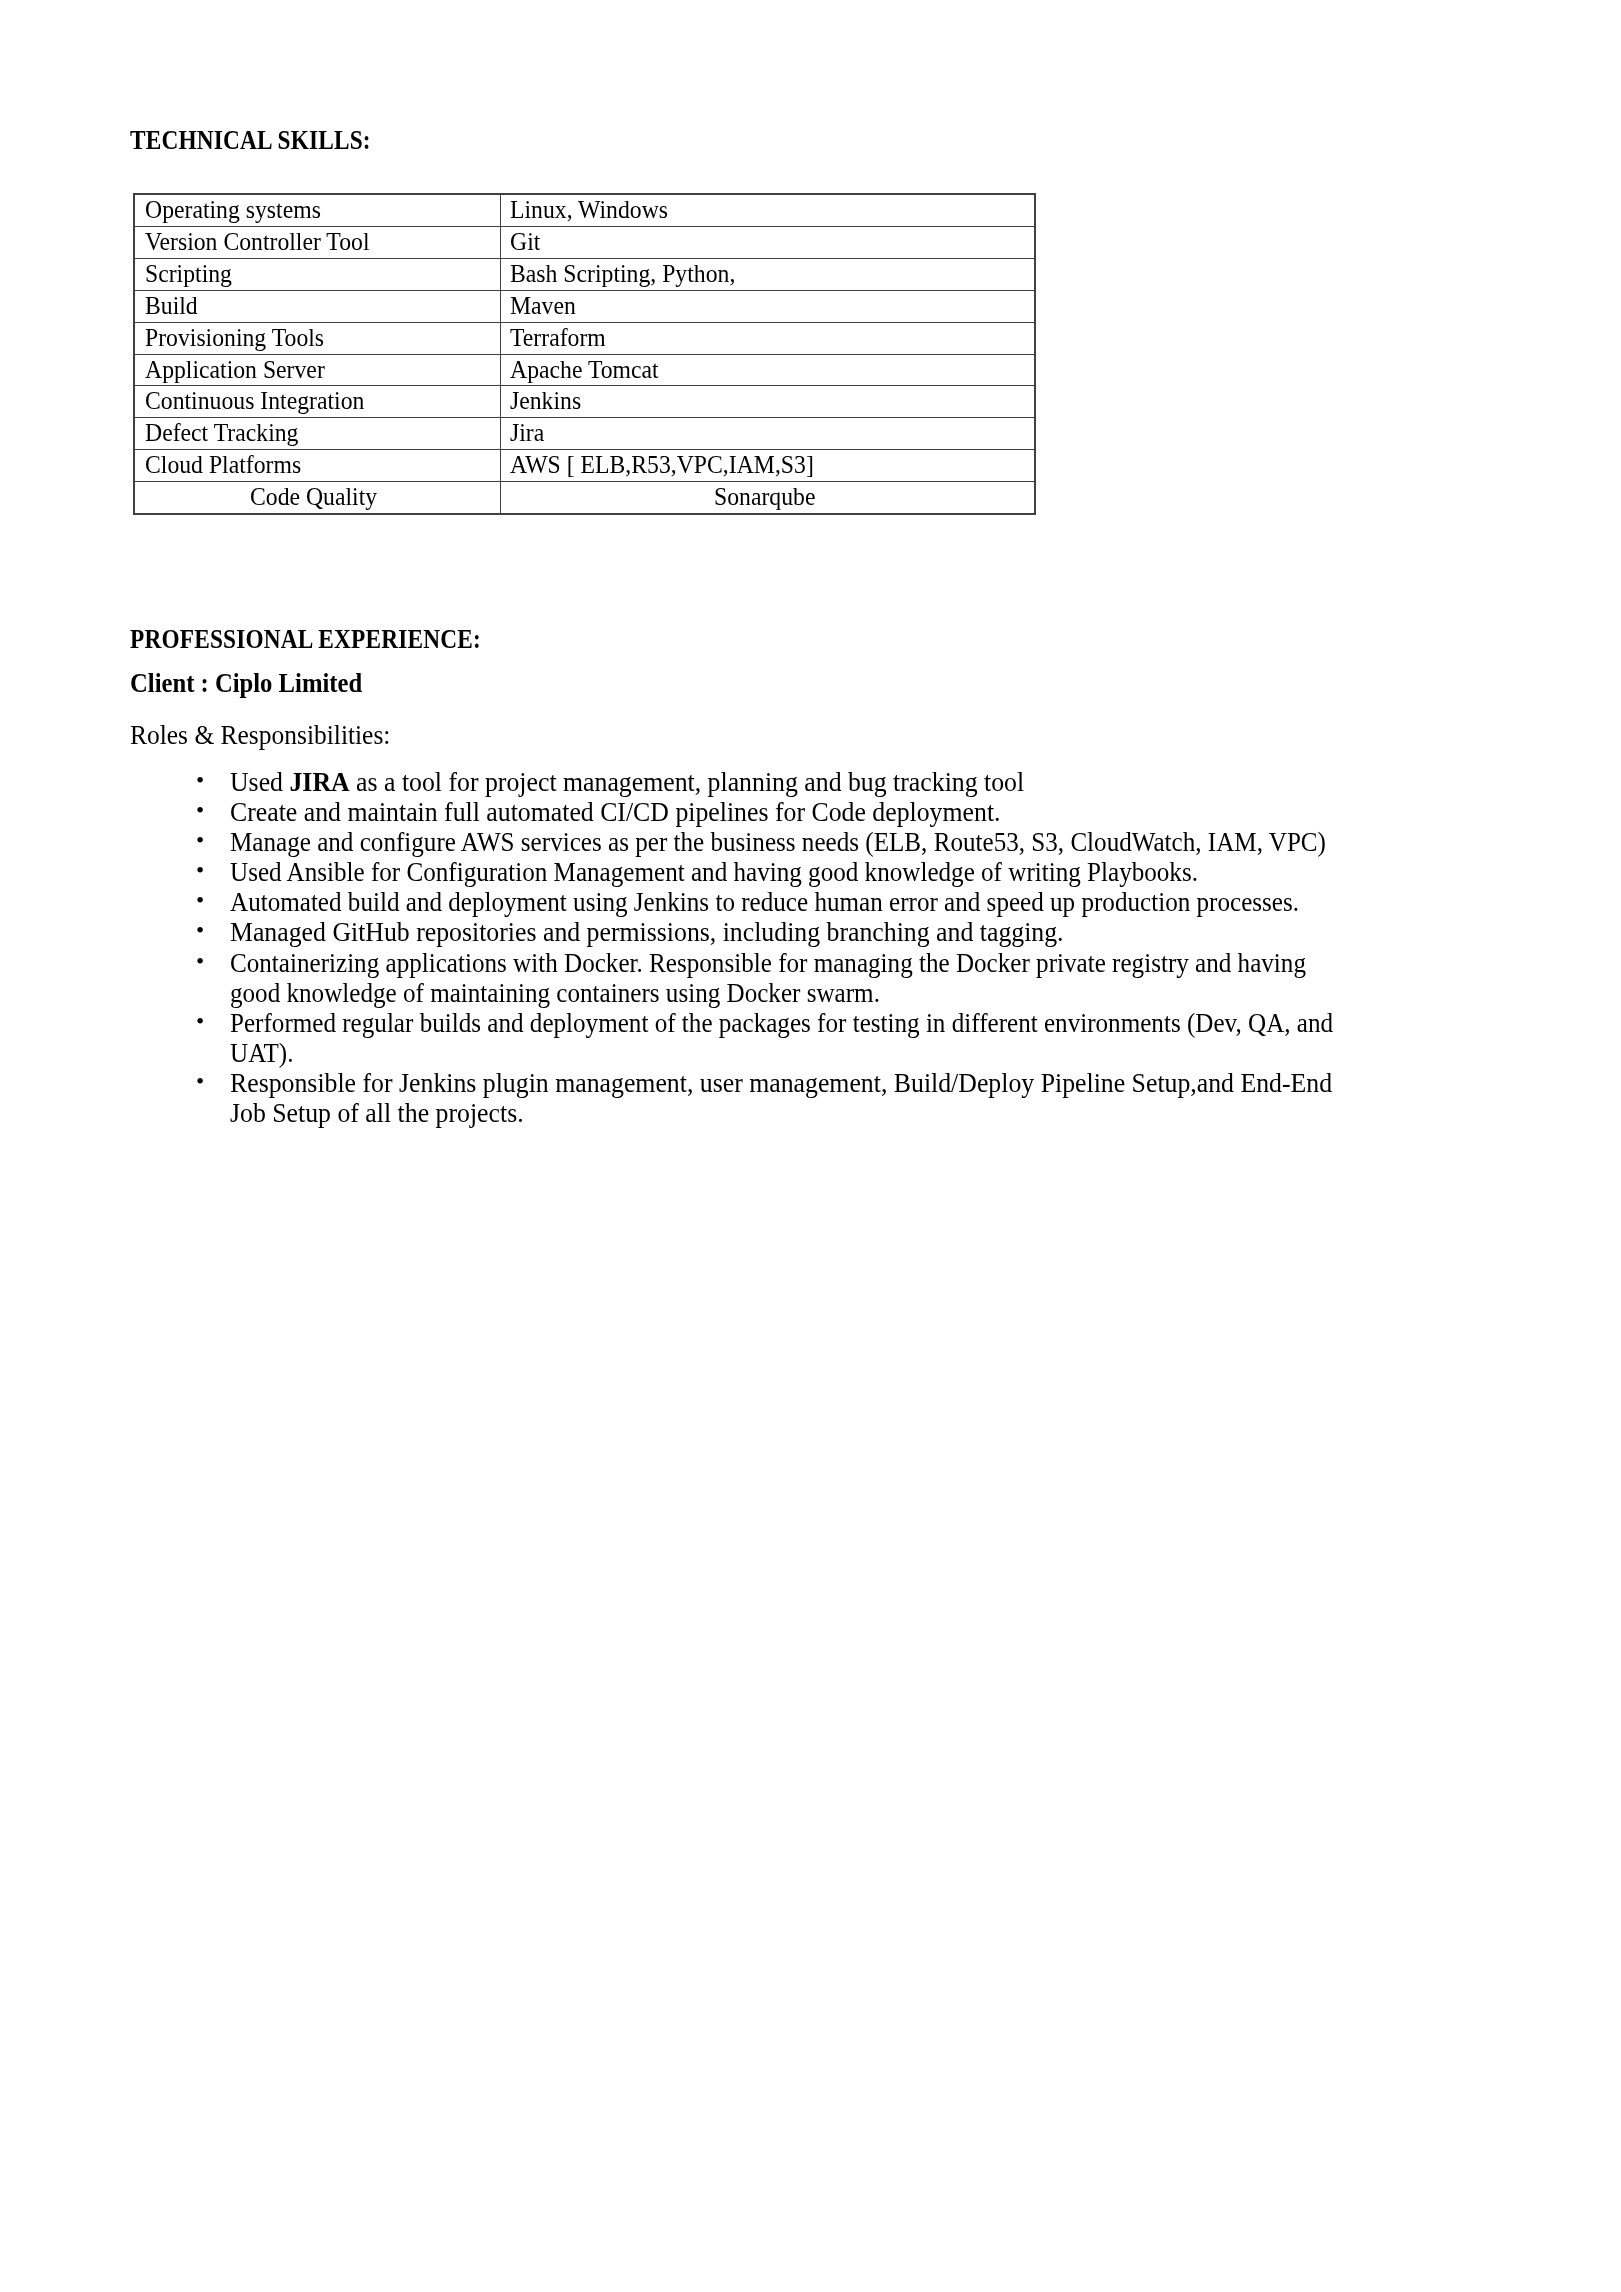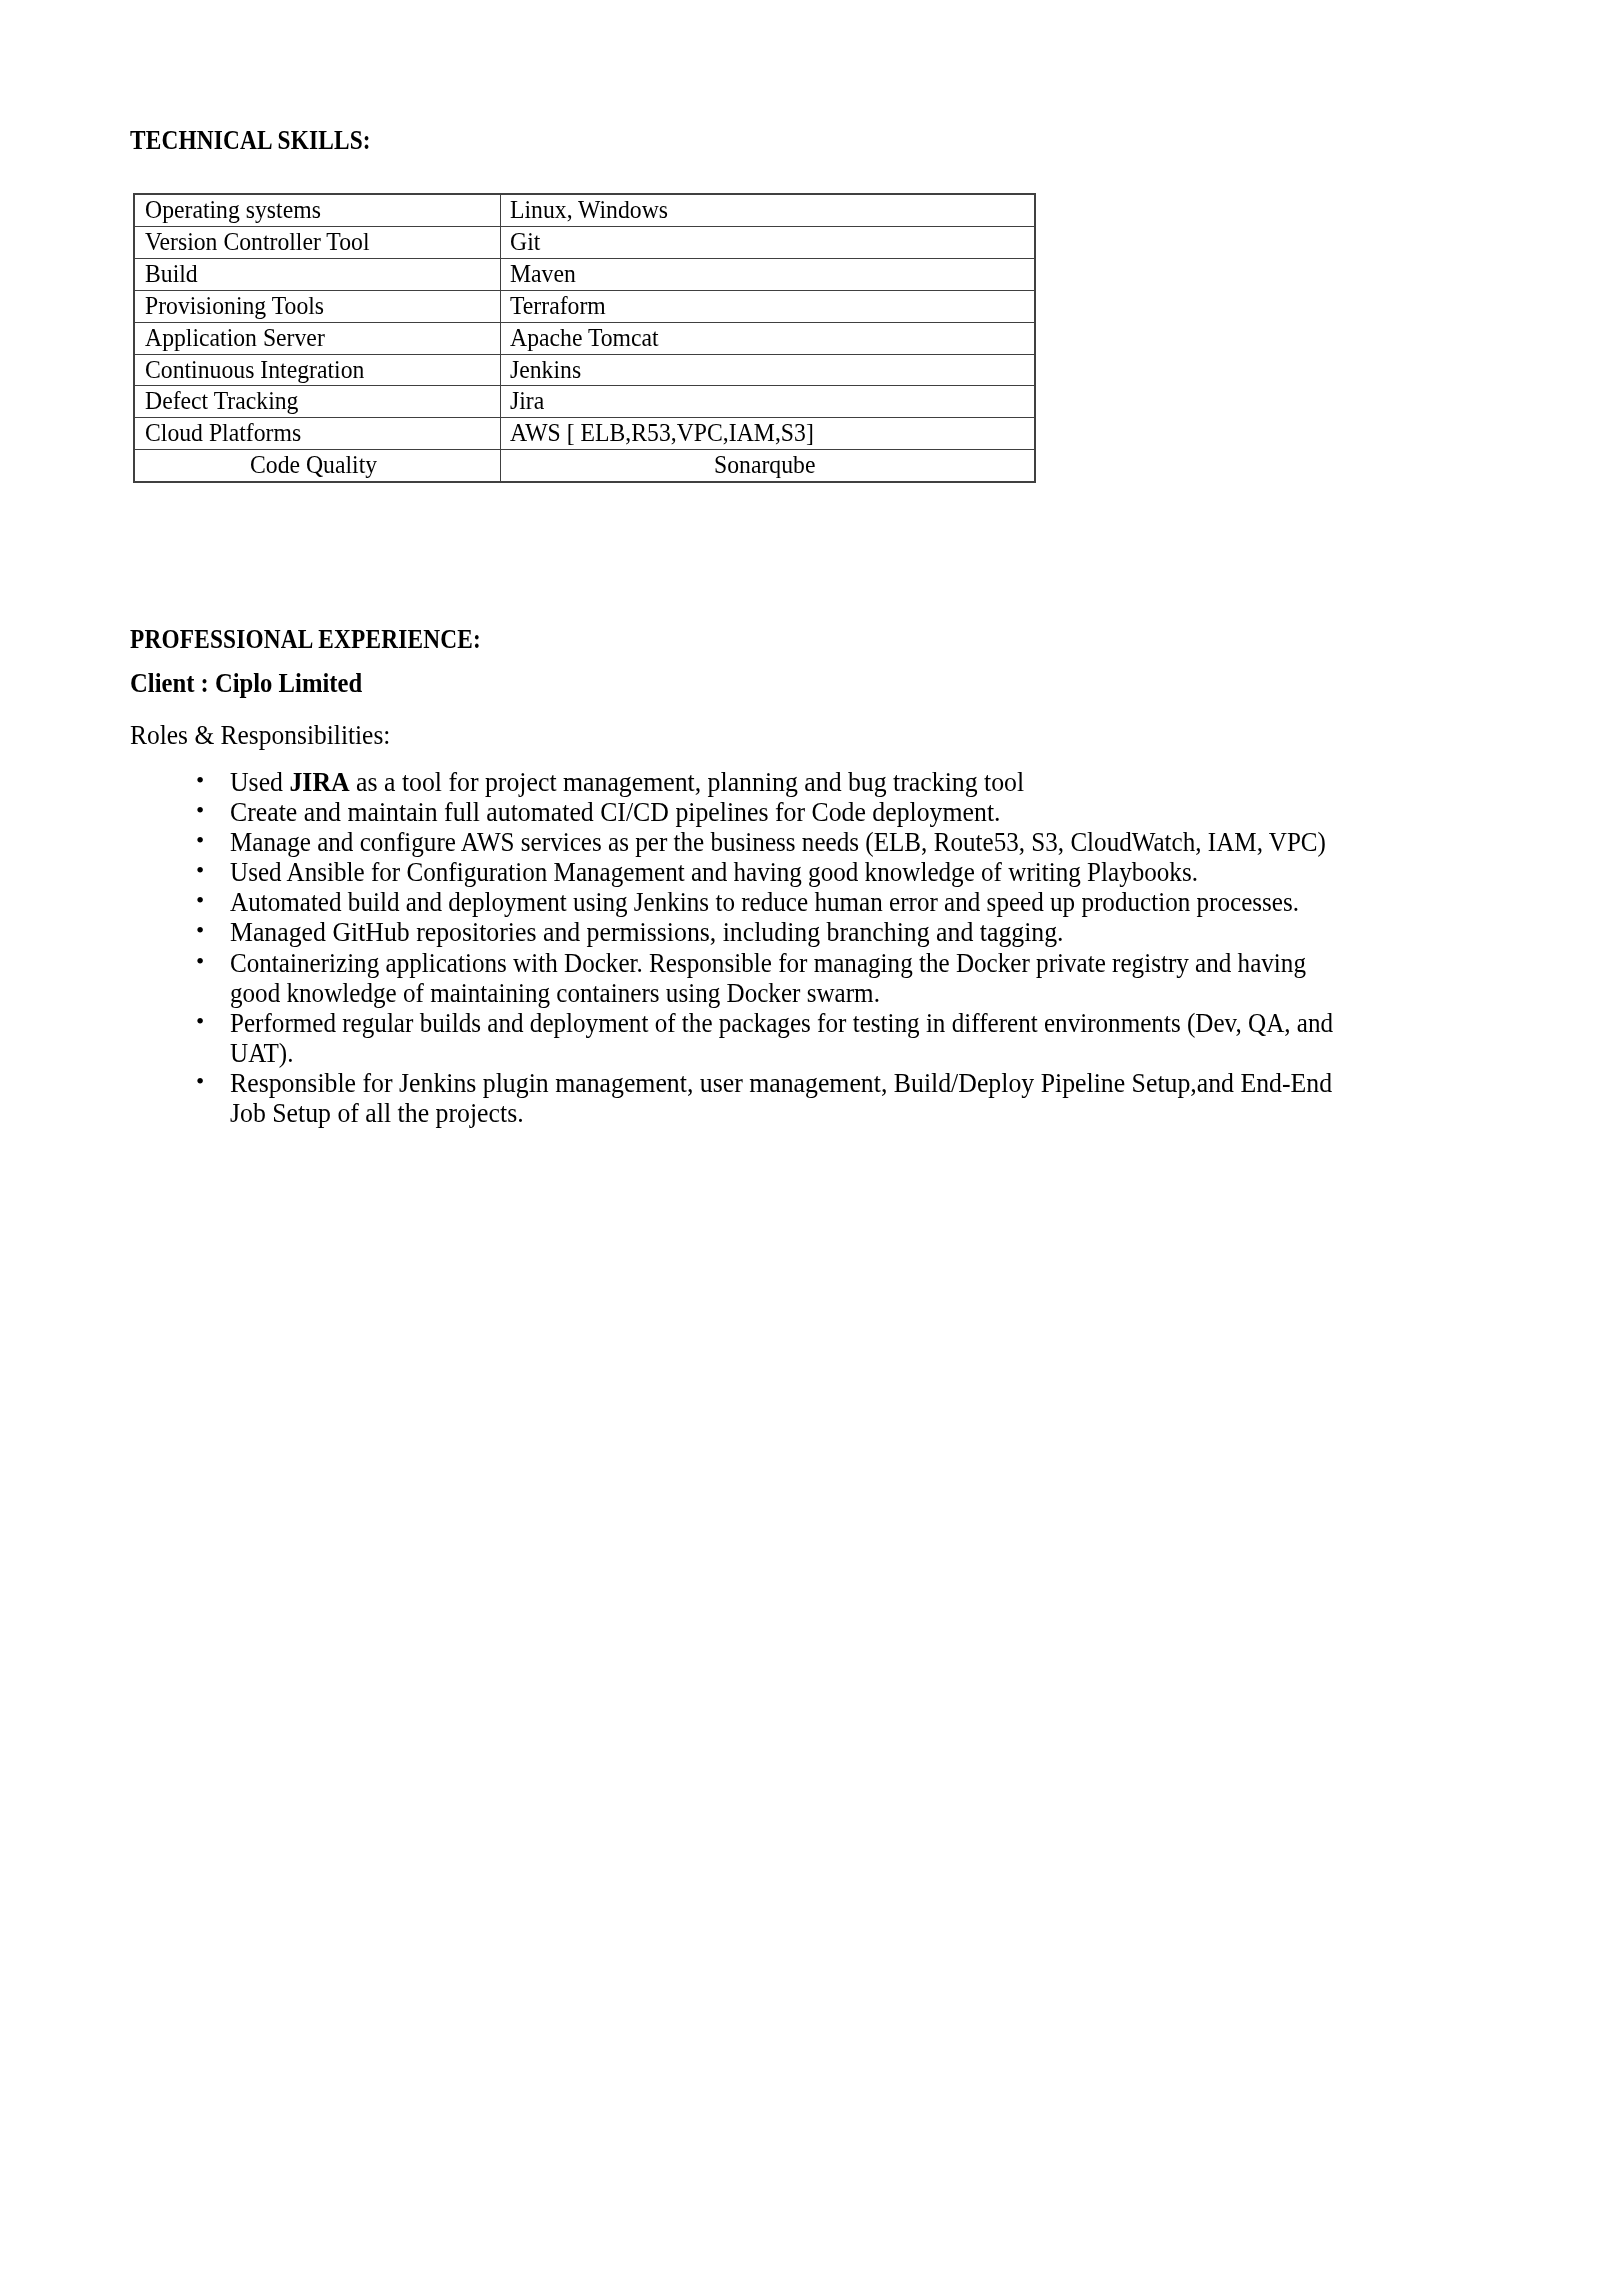--- a/index.html
+++ b/index.html
@@ -125,20 +125,24 @@
     <tbody>
         <tr>
           <td class="cat"><span class="tbl-txt">Operating systems</span></td>
           <td class="val"><span class="tbl-txt">Linux, Windows</span></td>
         </tr>
         <tr>
           <td class="cat"><span class="tbl-txt">Version Controller Tool</span></td>
           <td class="val"><span class="tbl-txt">Git</span></td>
         </tr>
         <tr>
+          <td class="cat"><span class="tbl-txt">Scripting</span></td>
+          <td class="val"><span class="tbl-txt">Bash Scripting, Python,</span></td>
+        </tr>
+        <tr>
           <td class="cat"><span class="tbl-txt">Build</span></td>
           <td class="val"><span class="tbl-txt">Maven</span></td>
         </tr>
         <tr>
           <td class="cat"><span class="tbl-txt">Provisioning Tools</span></td>
           <td class="val"><span class="tbl-txt">Terraform</span></td>
         </tr>
         <tr>
           <td class="cat"><span class="tbl-txt">Application Server</span></td>
           <td class="val"><span class="tbl-txt">Apache Tomcat</span></td>

